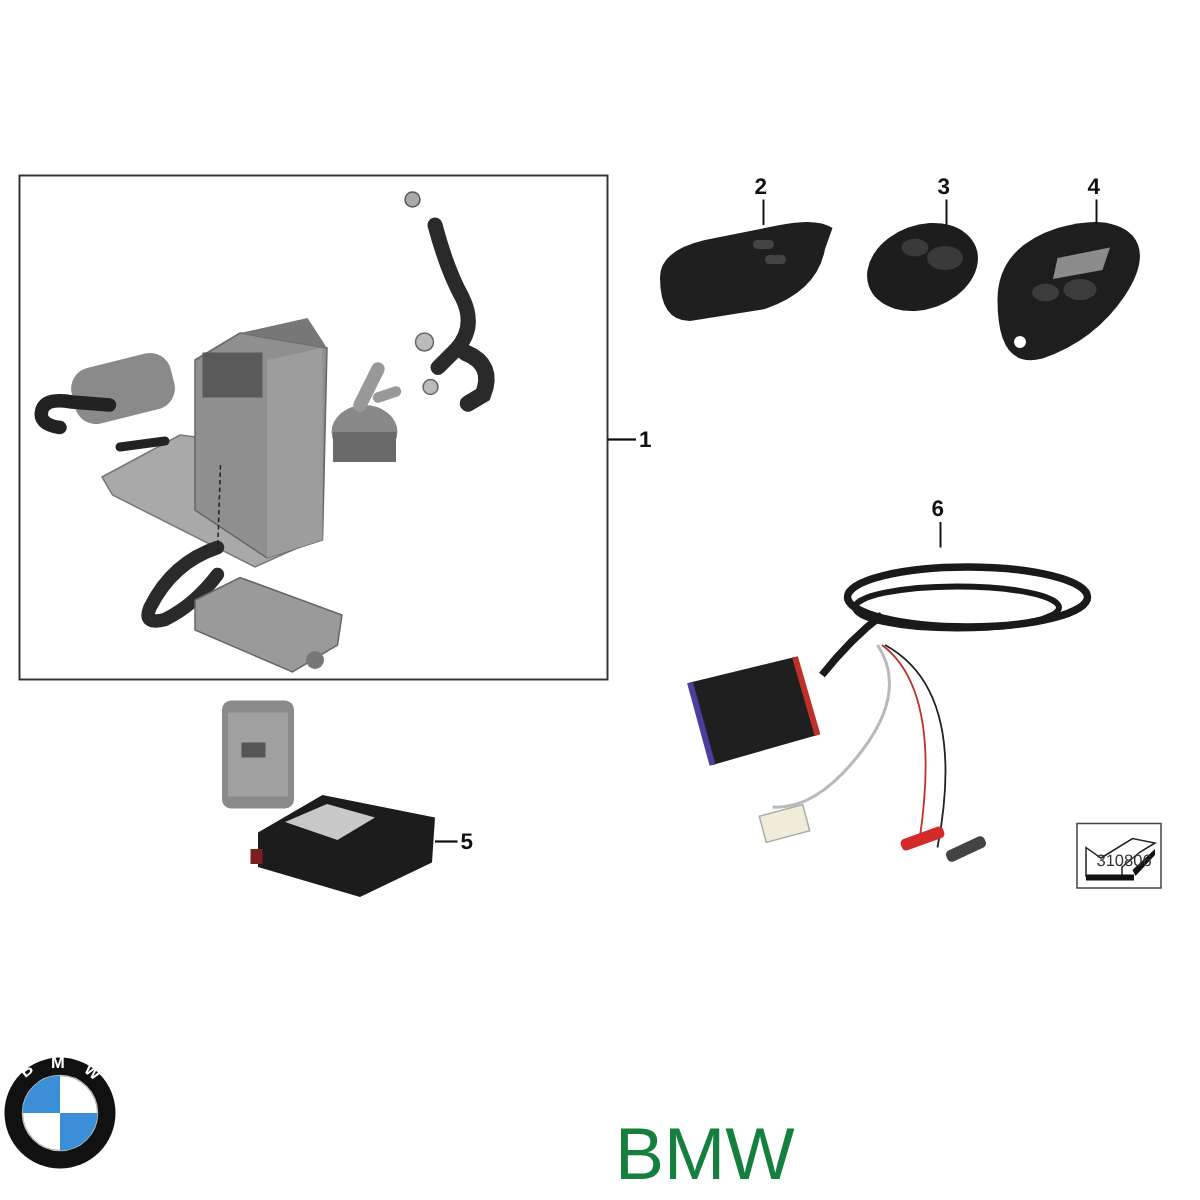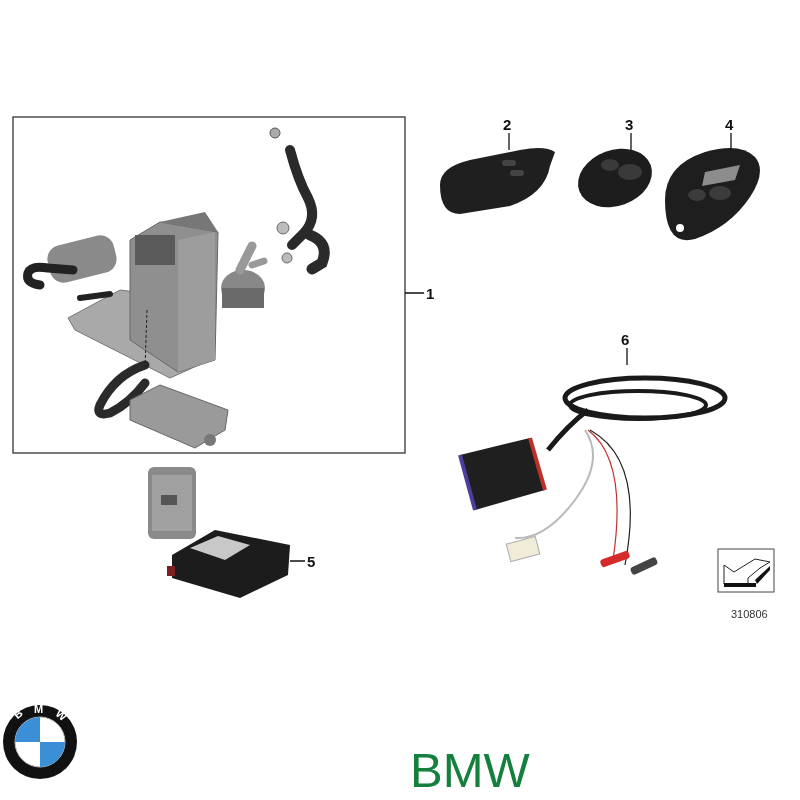--- a/index.html
+++ b/index.html
@@ -112,19 +112,19 @@
     <path d="M0,0 L0,25 A25,25 0 0 0 25,0 Z" fill="#3a8fd6"></path>
   </g>
 </svg>
 
 <div class="abs callout" style="left:426px;top:285px;">1</div>
 <div class="abs callout" style="left:503px;top:116px;">2</div>
 <div class="abs callout" style="left:625px;top:116px;">3</div>
 <div class="abs callout" style="left:725px;top:116px;">4</div>
 <div class="abs callout" style="left:307px;top:553px;">5</div>
 <div class="abs callout" style="left:621px;top:331px;">6</div>
-<div class="abs refnum" style="left:731px;top:608px;">310806</div>
+<div class="abs refnum" style="left:731px;top:568px;">310806</div>
 
 <div class="abs" style="left:14px;top:708px;font-size:11px;font-weight:bold;color:#fff;transform:rotate(-40deg);">B</div>
 <div class="abs" style="left:34px;top:703px;font-size:11px;font-weight:bold;color:#fff;">M</div>
 <div class="abs" style="left:56px;top:709px;font-size:11px;font-weight:bold;color:#fff;transform:rotate(40deg);">W</div>
 
 <div class="abs partnum" style="left:410px;top:742px;">BMW 61310404639</div>
 
 </body></html>

